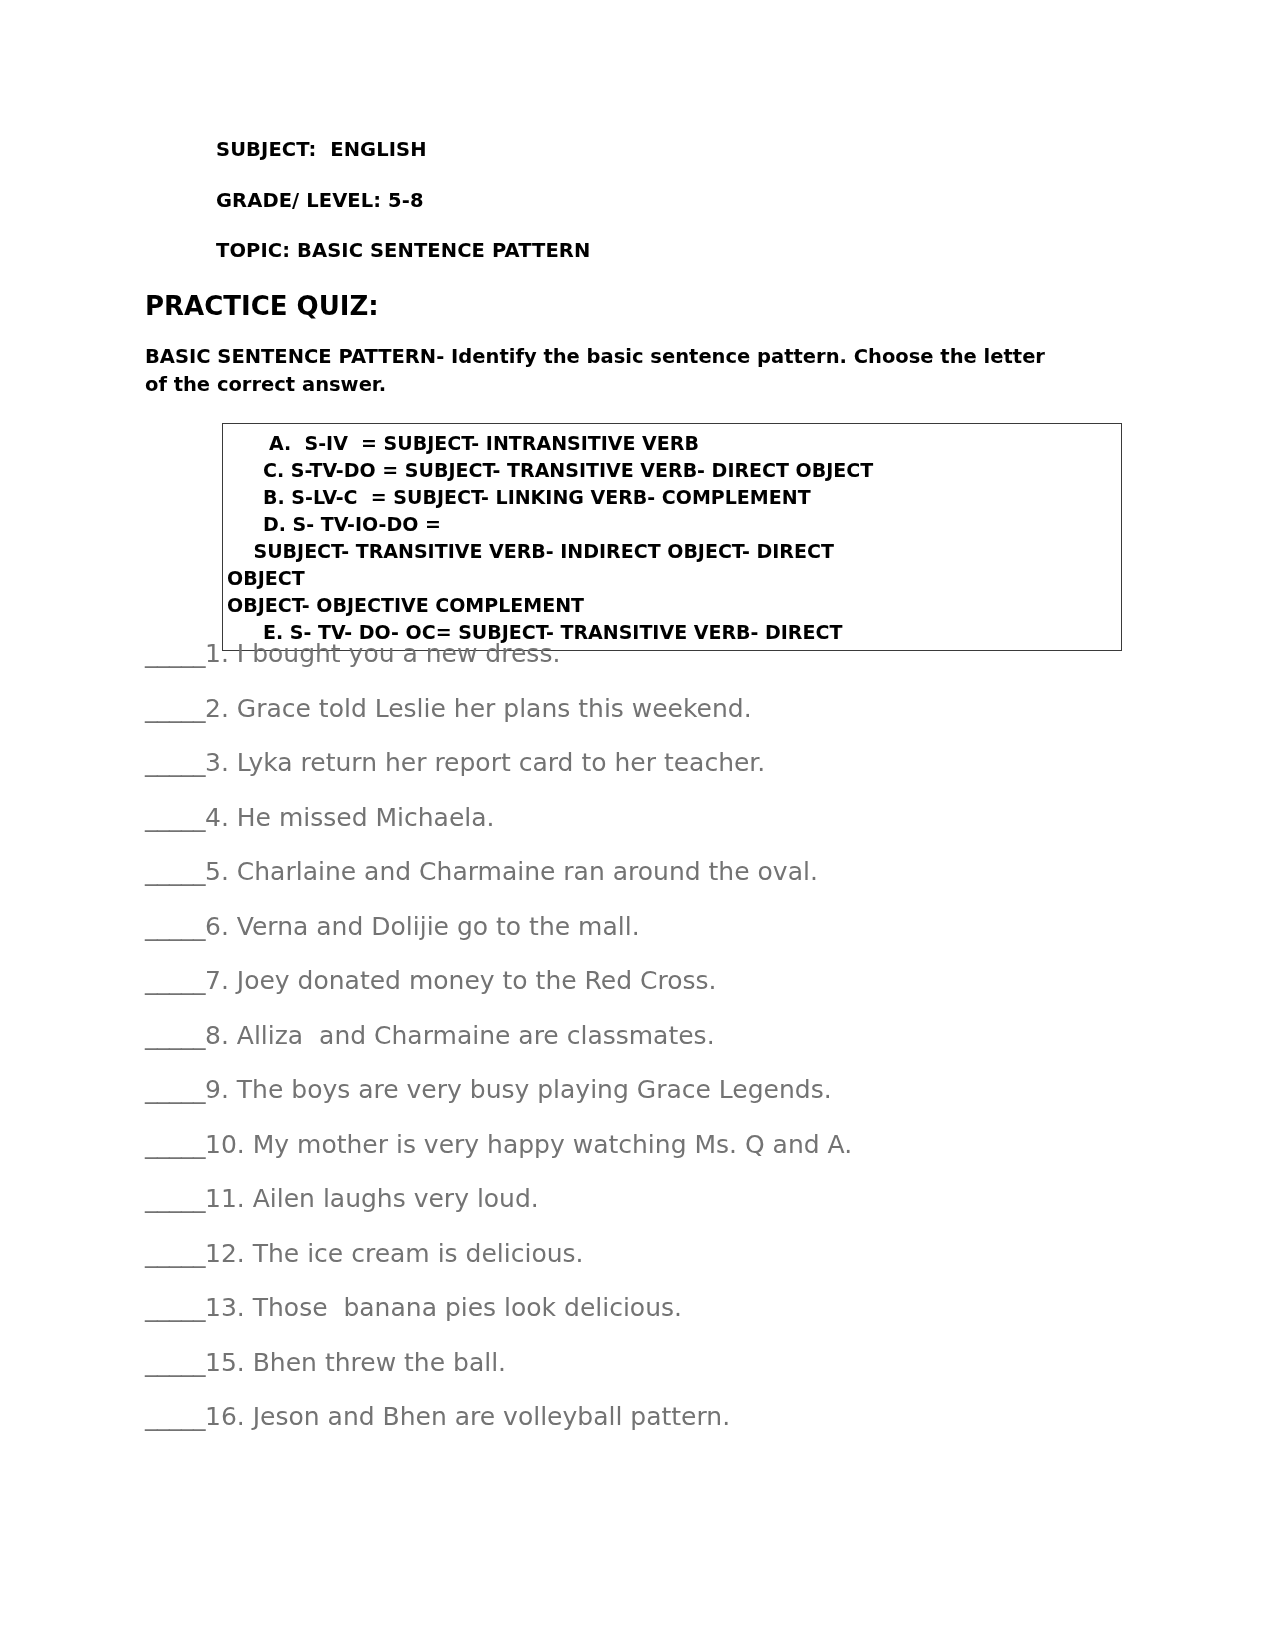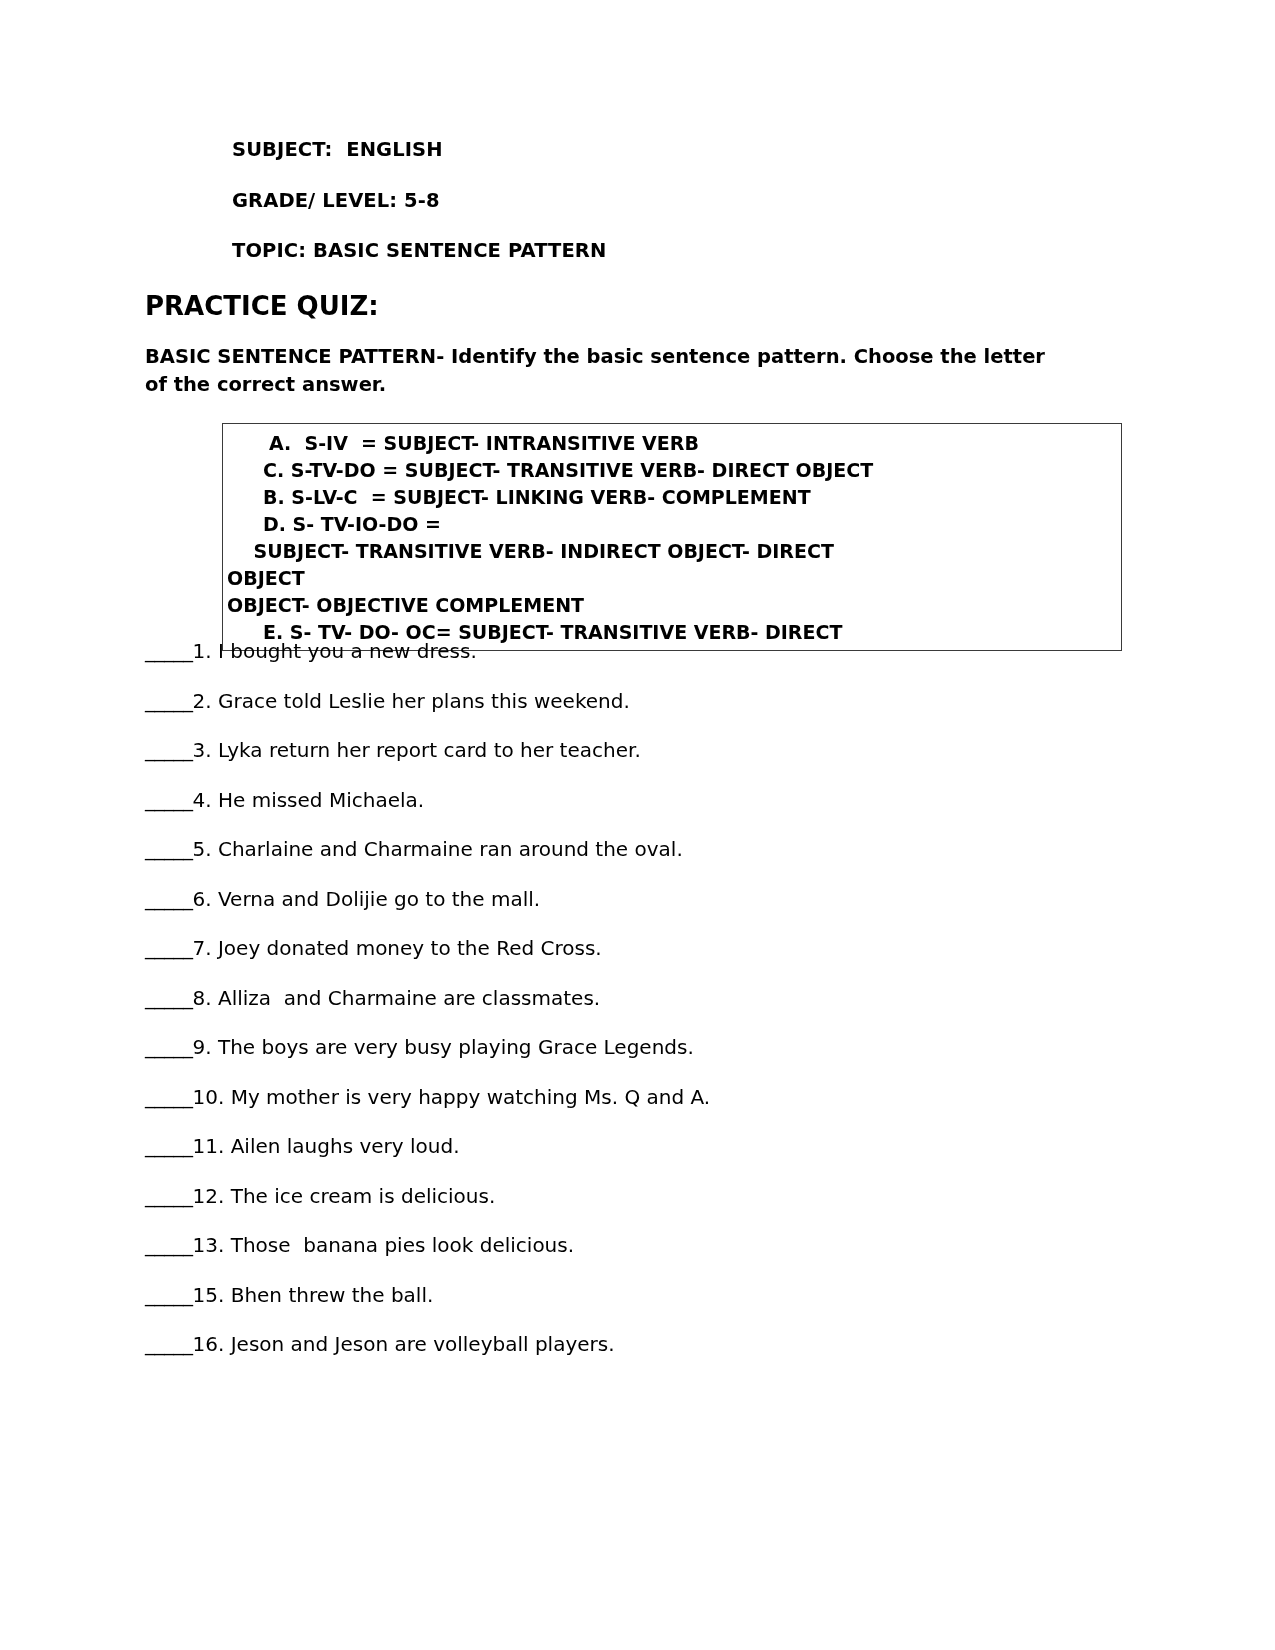--- a/index.html
+++ b/index.html
@@ -19,21 +19,21 @@
     position: relative;
     width: 1275px;
     height: 1650px;
     box-sizing: border-box;
     padding: 0;
   }
 
   
   .header-block {
     position: absolute;
-    left: 232px;
+    left: 216px;
     top: 140px;
     width: 860px;
   }
   .header-line {
     font-weight: bold;
     font-size: 19.5px;
     line-height: 1.0;
     letter-spacing: 0.1px;
     margin: 0 0 31px 0;
     white-space: pre;
@@ -84,26 +84,26 @@
   .option-line.wrap-e   { text-indent: 0; padding-left: 4px; }
 
   
   .items {
     position: absolute;
     left: 145px;
     top: 641px;
     width: 1000px;
   }
   .quiz-item {
-    font-size: 20px;
+    font-size: 25px;
     font-weight: normal;
     line-height: 1.0;
     margin: 0 0 29.5px 0;
     white-space: pre;
-    color: #000000;
+    color: #737373;
   }
   .quiz-item .blank {
     letter-spacing: -0.5px;
   }
 </style>
 </head>
 <body>
 
 <div class="page">
 
@@ -152,17 +152,17 @@
 
     <div class="quiz-item"><span class="blank">_____</span><span>11.</span> <span>Ailen laughs very loud.</span></div>
 
     <div class="quiz-item"><span class="blank">_____</span><span>12.</span> <span>The ice cream is delicious.</span></div>
 
     <div class="quiz-item"><span class="blank">_____</span><span>13.</span> <span>Those  banana pies look delicious.</span></div>
 
 
     <div class="quiz-item"><span class="blank">_____</span><span>15.</span> <span>Bhen threw the ball.</span></div>
 
-    <div class="quiz-item"><span class="blank">_____</span><span>16.</span> <span>Jeson and Jeson are volleyball players.</span></div>
+    <div class="quiz-item"><span class="blank">_____</span><span>16.</span> <span>Jeson and Bhen are volleyball pattern.</span></div>
 
   </div>
 
 </div>
 
 </body></html>

